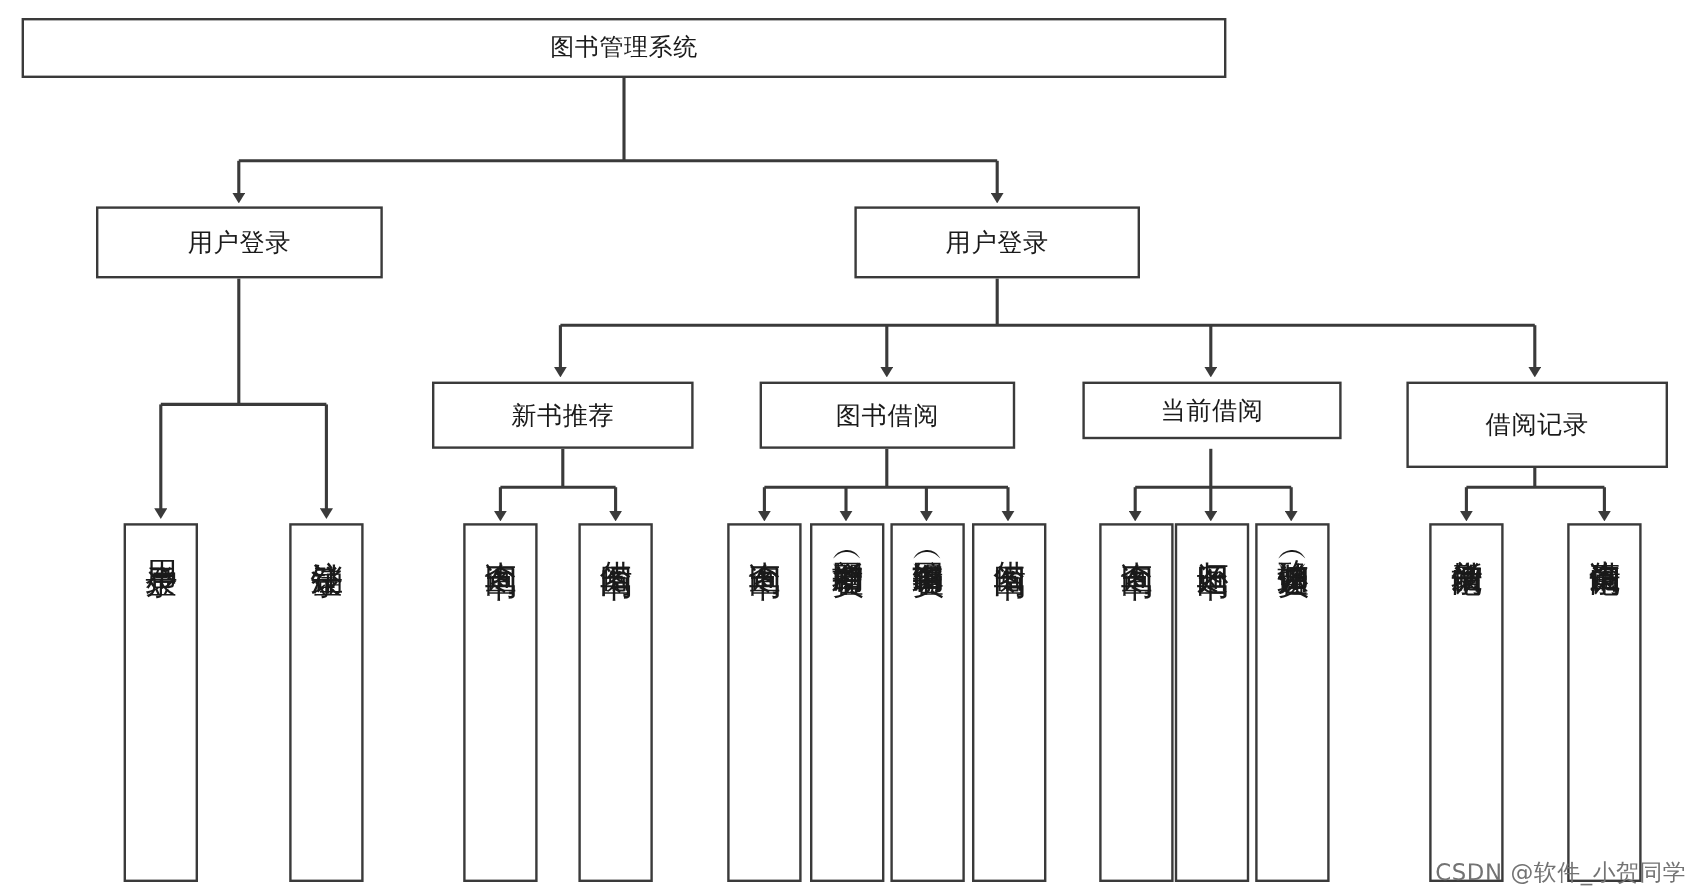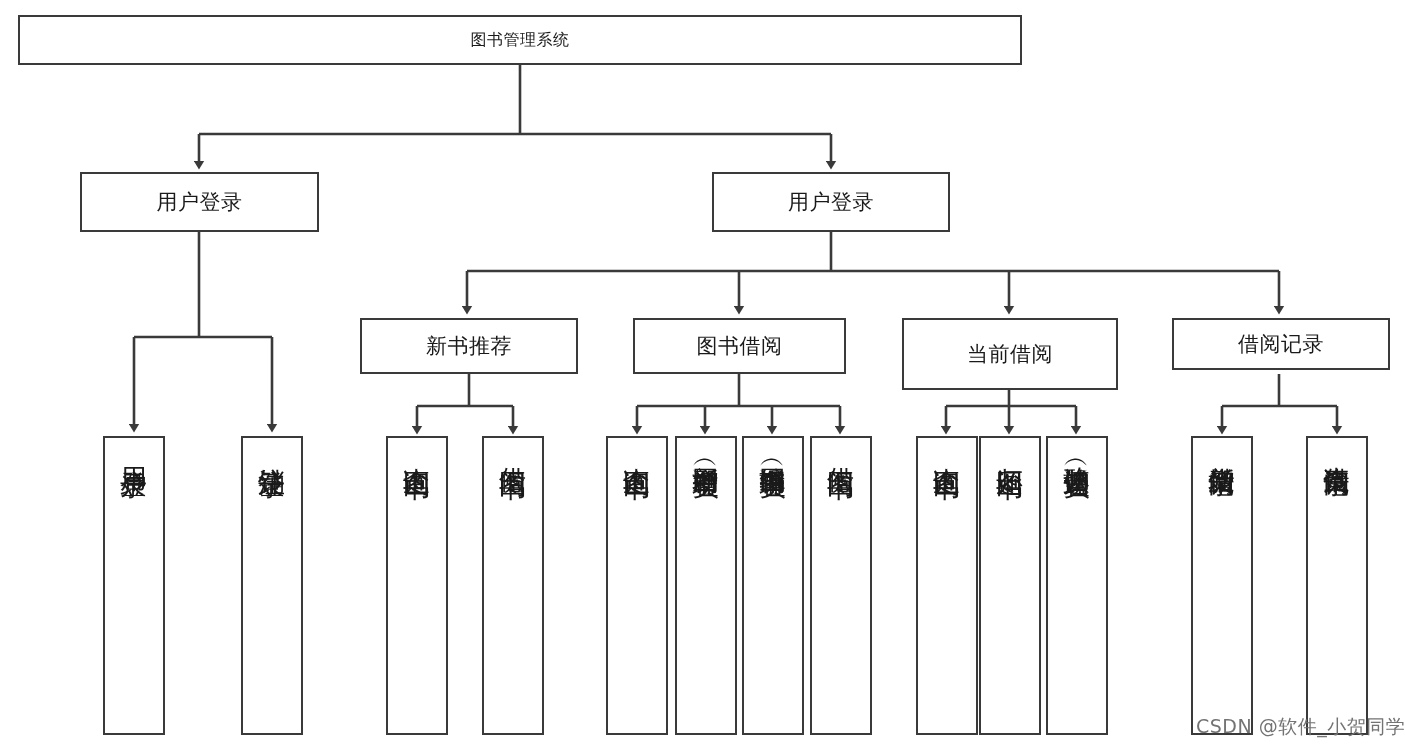--- a/index.html
+++ b/index.html
@@ -41,21 +41,21 @@
     display: block;
     line-height: 1.08;
     letter-spacing: 0.5px;
     white-space: nowrap;
   }
   
   .h-node .label {
     font-size: 21px;
   }
   .root-node .label {
-    font-size: 16px;
+    font-size: 20px;
   }
   
   .v-node {
     align-items: flex-start;
     justify-content: center;
     padding-top: 8px;
   }
   .v-node .label {
     writing-mode: vertical-rl;
     text-orientation: upright;
@@ -142,24 +142,24 @@
   <div class="node h-node" style="left:712px; top:172px; width:238px; height:60px;">
     <span class="label">用户登录</span>
   </div>
 
   <div class="node h-node" style="left:633px; top:318px; width:213px; height:56px;">
     <span class="label">图书借阅</span>
   </div>
   <div class="node h-node" style="left:360px; top:318px; width:218px; height:56px;">
     <span class="label">新书推荐</span>
   </div>
-  <div class="node h-node" style="left:902px; top:318px; width:216px; height:72px;">
+  <div class="node h-node" style="left:902px; top:318px; width:216px; height:48px;">
     <span class="label">当前借阅</span>
   </div>
-  <div class="node h-node" style="left:1172px; top:318px; width:218px; height:52px;">
+  <div class="node h-node" style="left:1172px; top:318px; width:218px; height:72px;">
     <span class="label">借阅记录</span>
   </div>
 
   <div class="node v-node" style="left:103px; top:436px; width:62px; height:299px;">
     <span class="label">用户登录</span>
   </div>
   <div class="node v-node" style="left:241px; top:436px; width:62px; height:299px;">
     <span class="label">注销登录</span>
   </div>
 

